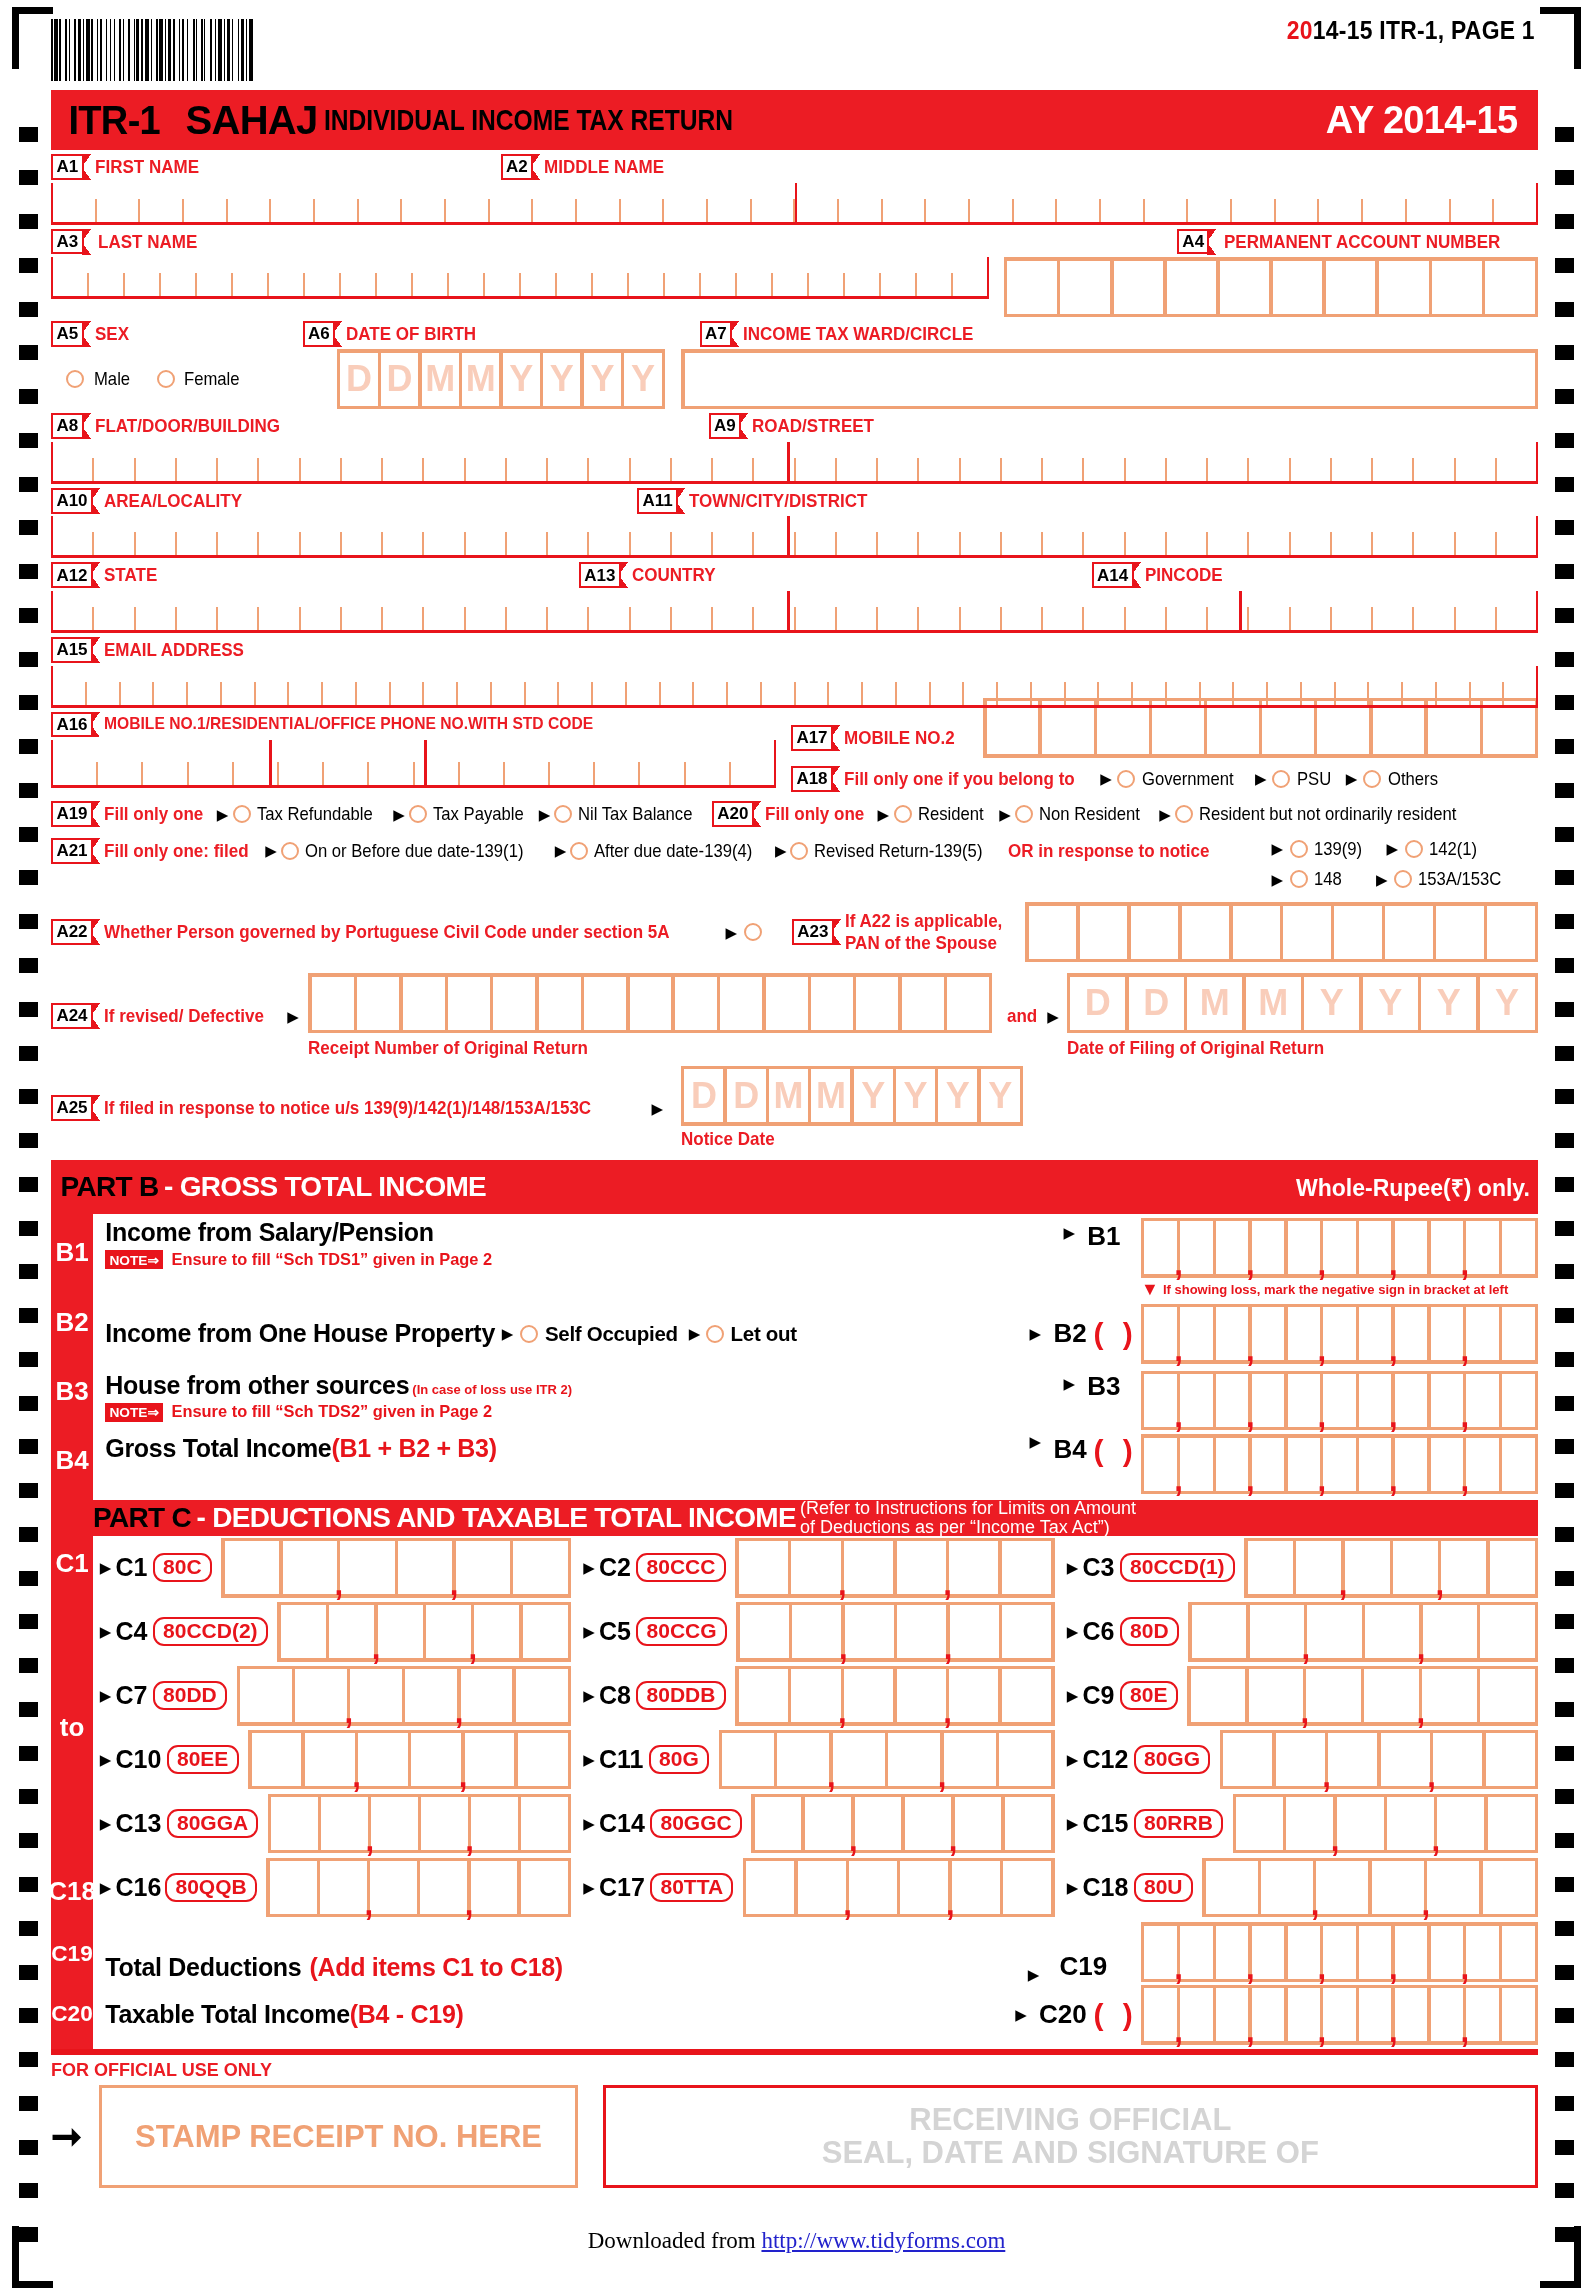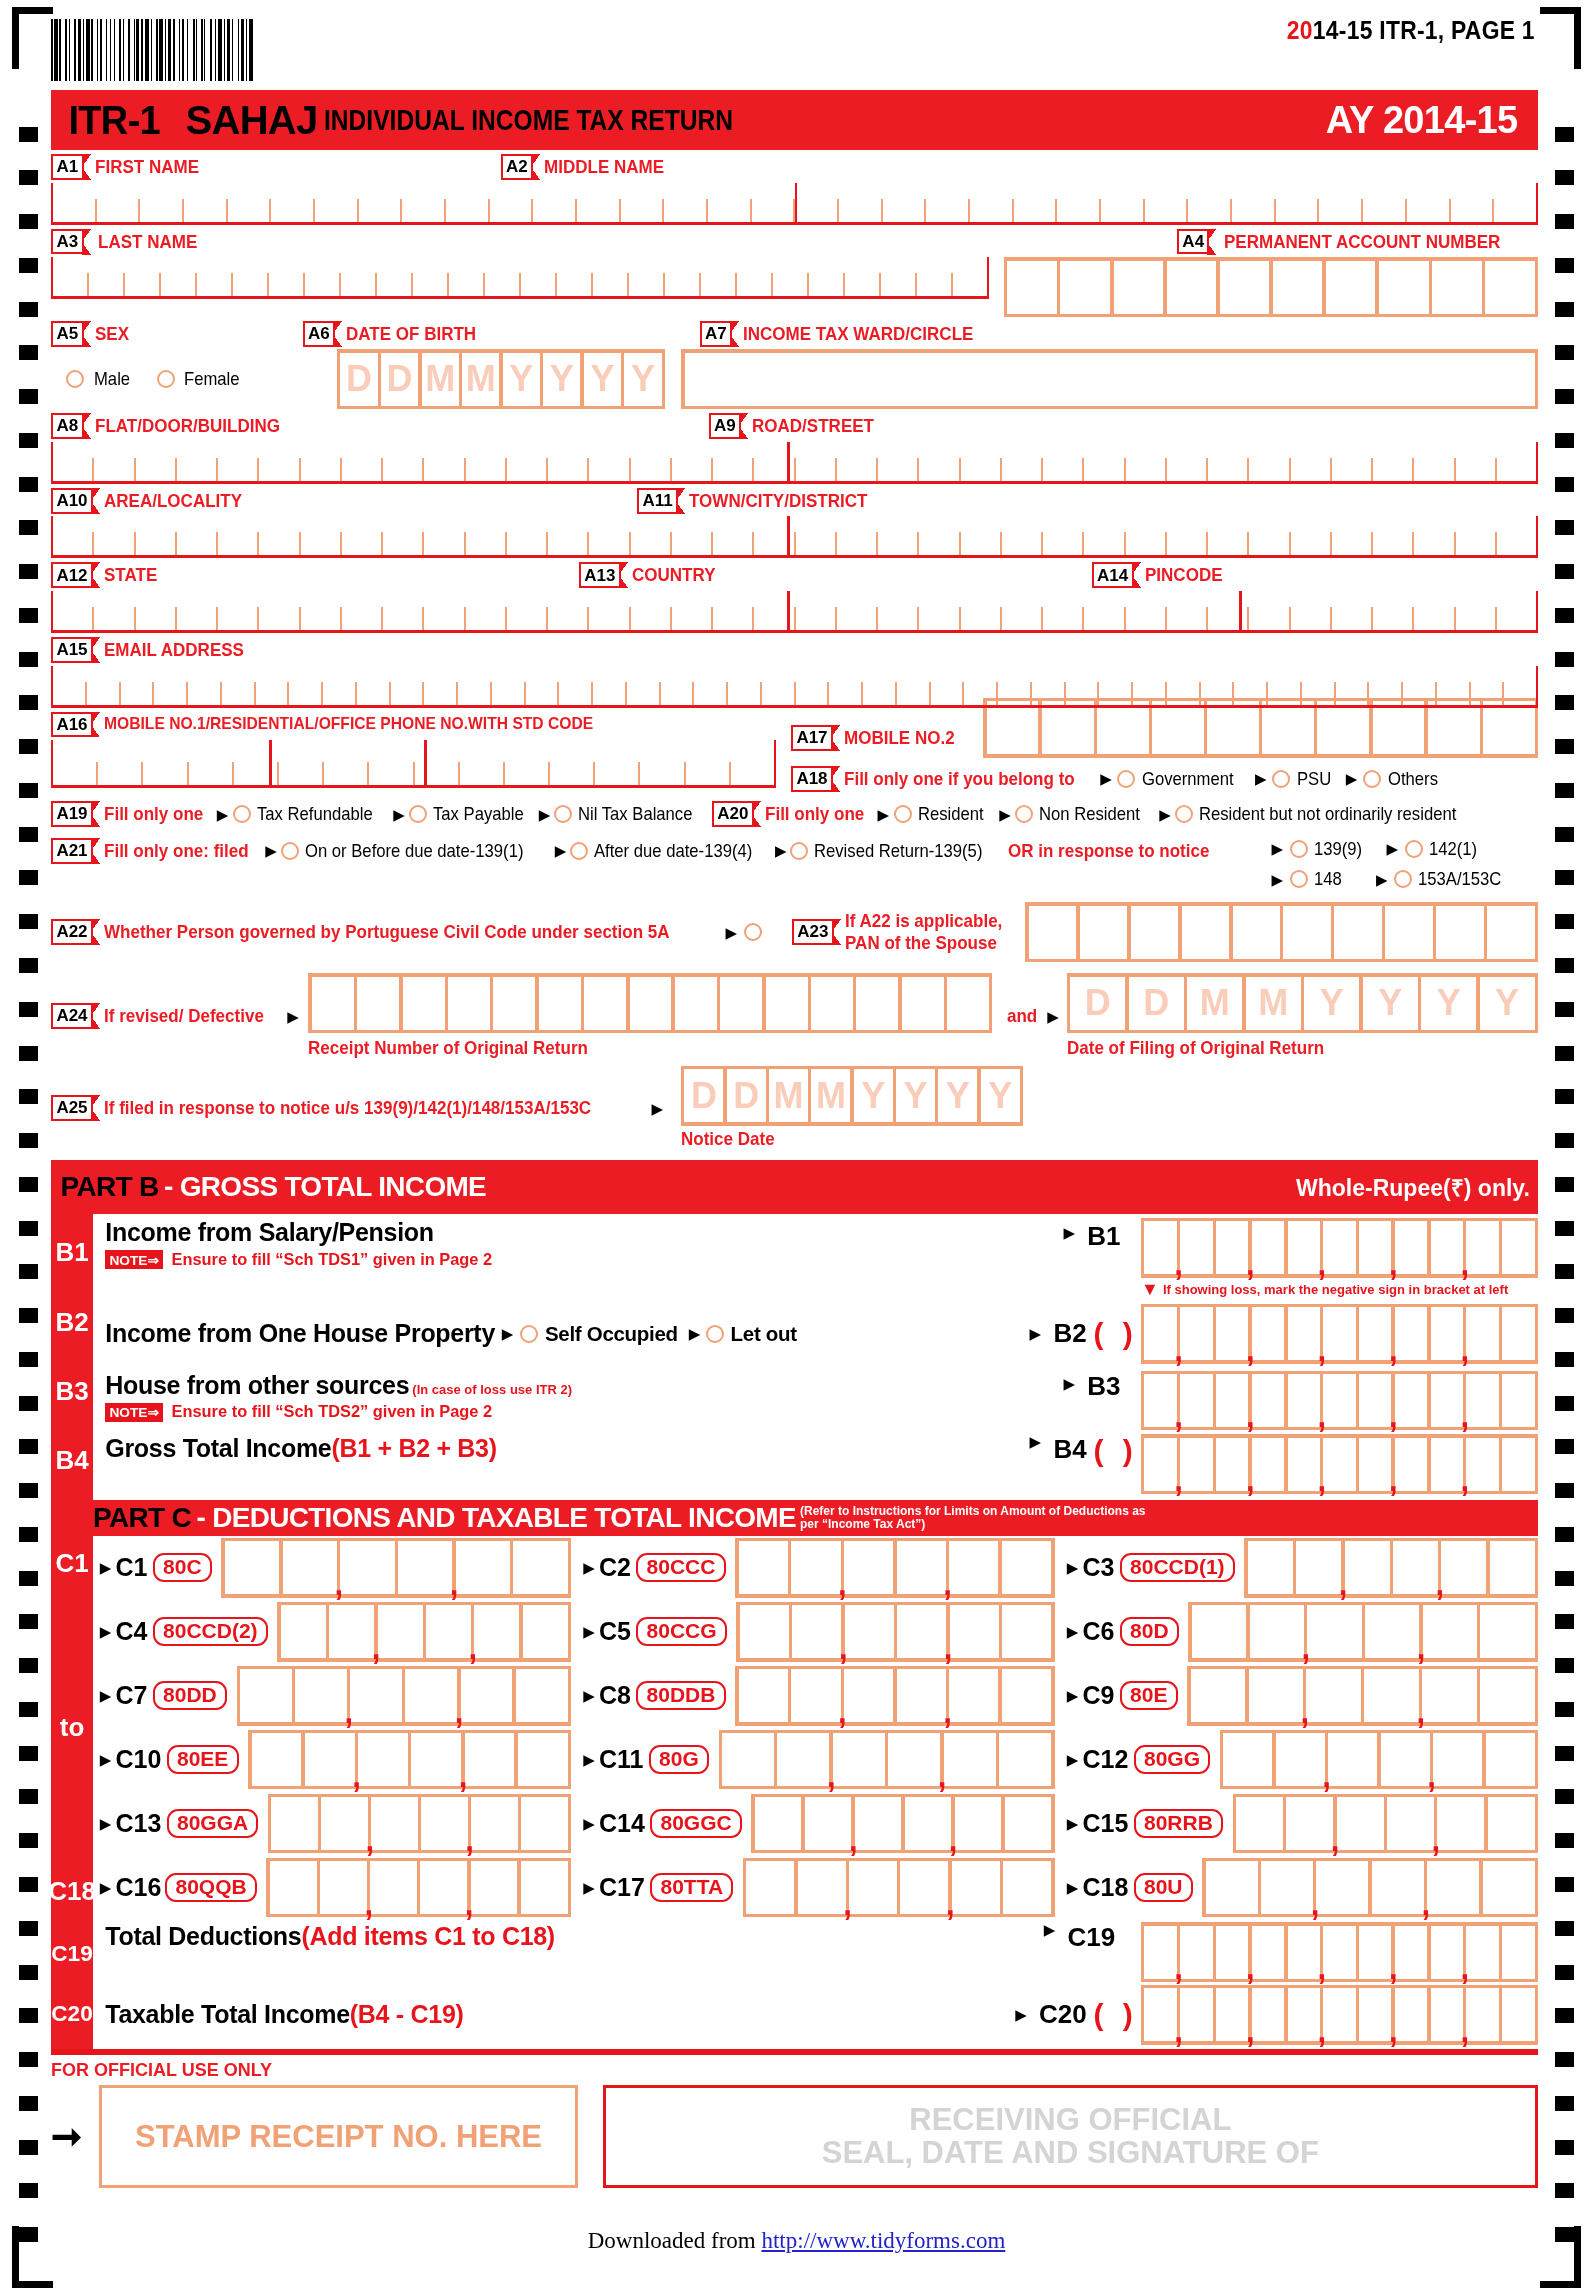--- a/index.html
+++ b/index.html
@@ -93,21 +93,21 @@
     border-radius:50%; vertical-align:middle;
   }
   .arrow { display:inline-block; color:#000; font-size:15px; vertical-align:middle; line-height:1;}
   .optlabel{ font-size:18.5px; color:#000; vertical-align:middle; transform:scaleX(.9); display:inline-block; transform-origin:left center;}
 
   
   .partbar { background:#ec1c24; color:#fff; display:flex; align-items:center; height:54px; padding-left:9.6px; }
   .partbar .pb-b { color:#000; font-size:28px; font-weight:bold; letter-spacing:-0.7px;}
   .partbar .pb-t { color:#fff; font-size:28px; font-weight:bold; margin-left:5.5px; letter-spacing:-0.7px;}
   .partbar .pb-note{ margin-left:auto; margin-right:8.2px; font-size:23px; font-weight:bold; color:#fff;}
-  .partbar .pb-note2{ margin-left:4.1px; font-size:12px; font-weight:bold; color:#fff; max-width:356px; line-height:1.05;}
+  .partbar .pb-note2{ margin-left:4.1px; font-size:18px; font-weight:normal; color:#fff; max-width:356px; line-height:1.05;}
 
   .partb-wrap { background:#ec1c24; display:flex; }
   .part-gutter { width:42px; color:#fff; font-weight:bold; font-size:26px; display:flex; flex-direction:column; align-items:center; justify-content:space-around; padding:4.1px 0;}
   .part-body { background:#fff; flex:1; }
   .btitle { font-size:25px; font-weight:bold; color:#000; letter-spacing:-0.3px;}
   .bsmall { font-size:13px; font-weight:bold; color:#e8141b; }
   .note-tag { background:#e8141b; color:#fff; font-size:13.7px; font-weight:bold; padding:1.4px 4.1px; display:inline-block;}
   .noteline { font-size:16.4px; font-weight:bold; color:#e8141b; margin-left:5.5px;}
   .bcode { font-size:26px; font-weight:bold; color:#000; margin:0 6.8px;}
   .paren { color:#e8141b; font-size:30px; font-weight:bold; letter-spacing:5.5px;}
@@ -1253,21 +1253,21 @@
           </div>
       </div>
     </div>
 
     <div class="partb-wrap">
       <div class="part-gutter" style="justify-content:space-around;">
         <span style="font-size:22.6px">C19</span>
         <span style="font-size:22.6px">C20</span>
       </div>
       <div class="part-body">
-        <div style="display:flex;align-items:flex-start;padding:2.7px 0 1.4px 12.3px;">
+        <div style="display:flex;align-items:flex-end;padding:2.7px 0 1.4px 12.3px;gap:8px;">
           <span class="btitle">Total Deductions </span>
           <span class="btitle" style="color:#e8141b">(Add items C1 to C18)</span>
           <span style="flex:1"></span>
           <span class="arrow" style="margin-right:5.5px">▶</span>
           <span class="bcode">C19</span>
           <div class="boxes money" style="flex:0 0 397px;margin-left:19px">
               <b class="cm"></b>
               <b class=""></b>
               <b class="cm"></b>
               <b class=""></b>

